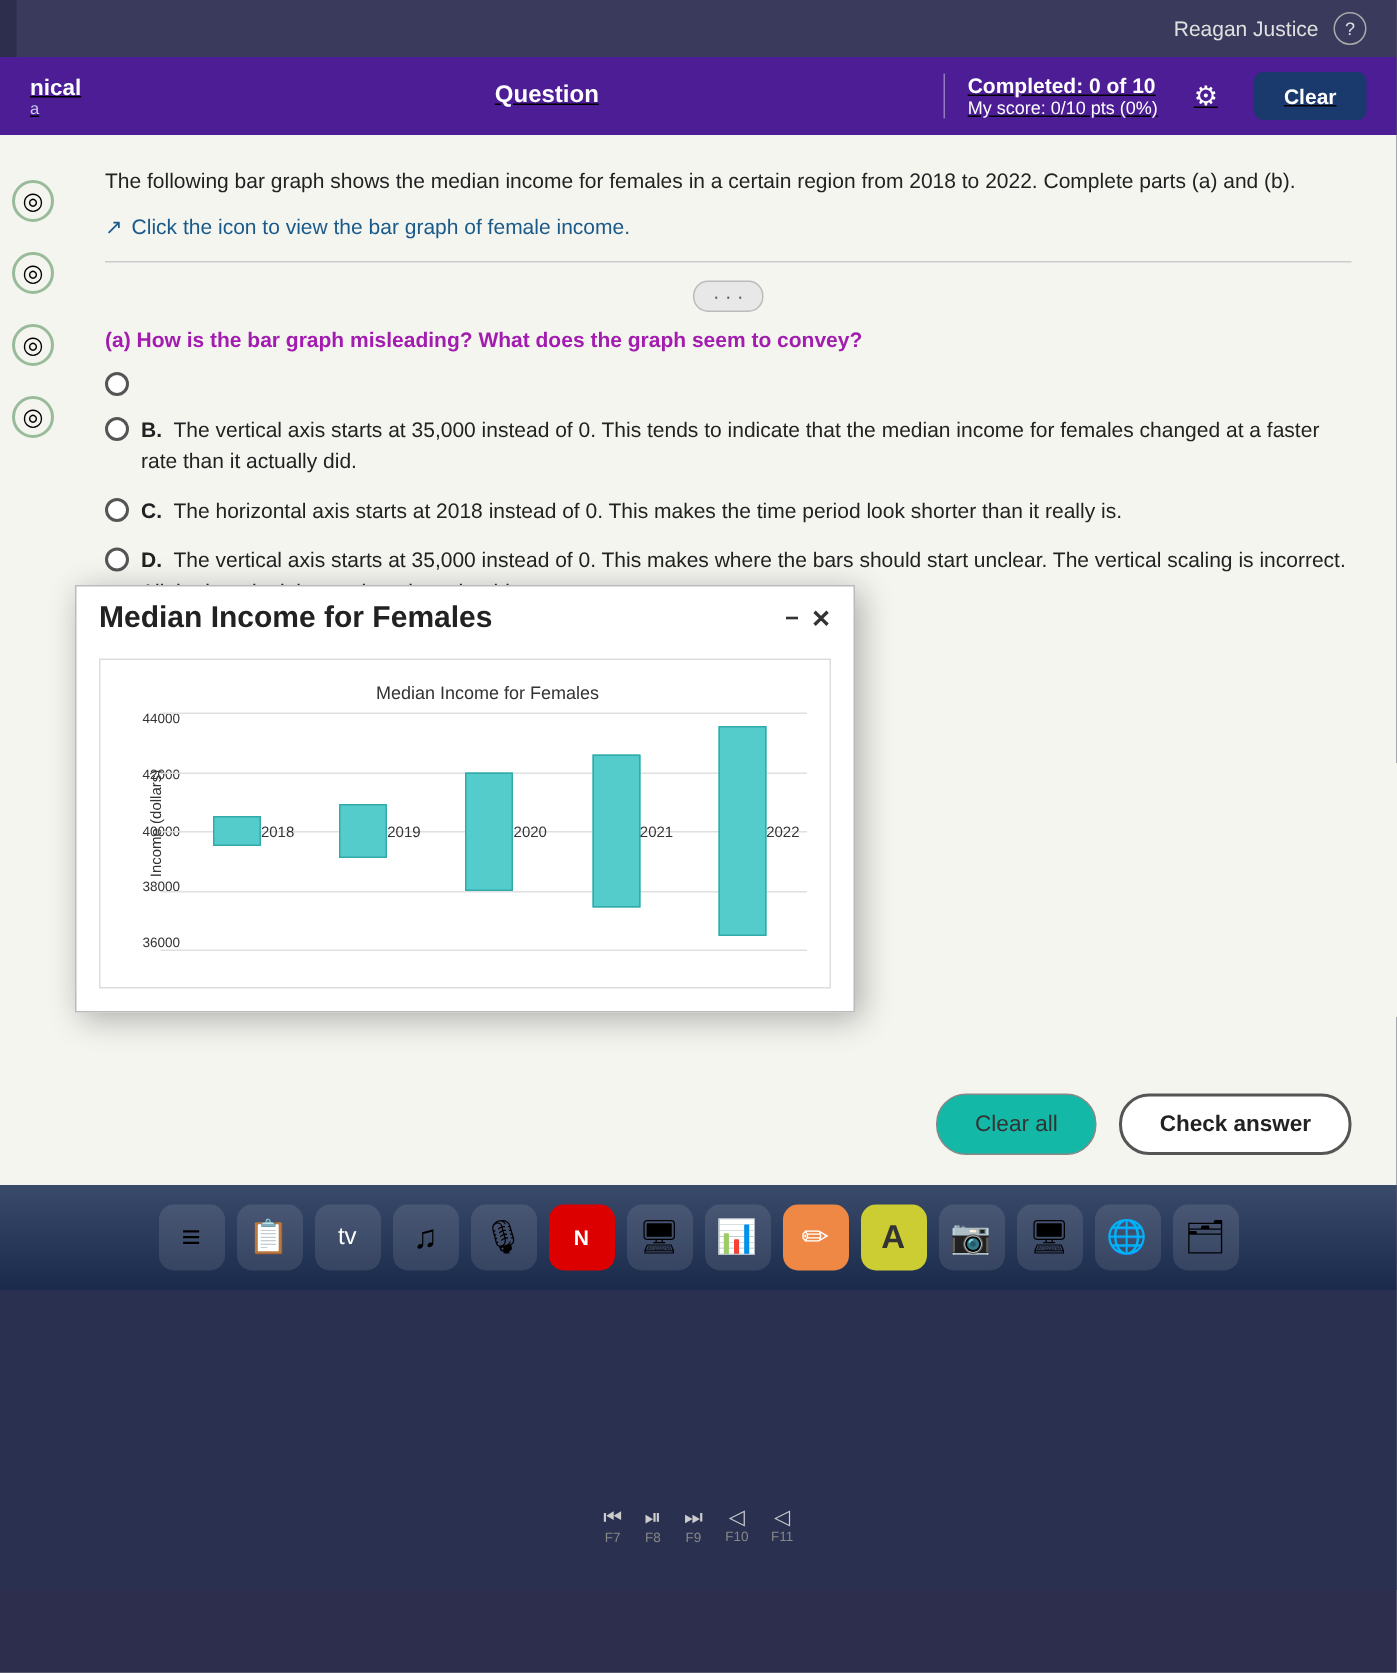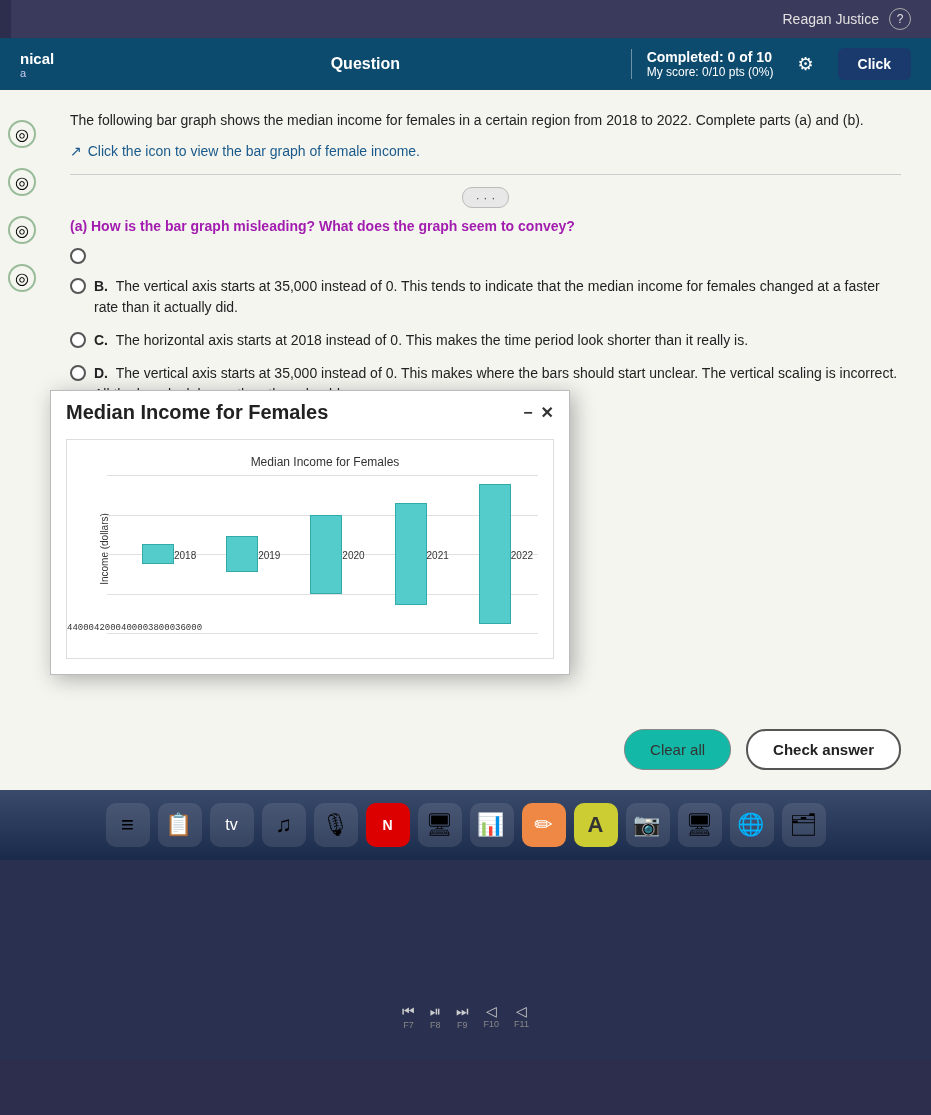--- a/index.html
+++ b/index.html
@@ -38,25 +38,26 @@
       border-radius: 50%;
       width: 22px;
       height: 22px;
       display: flex;
       align-items: center;
       justify-content: center;
       font-size: 12px;
     }
     
     .header {
-      background: #0c4a6e;
+      background: #4c1d95;
       display: flex;
       align-items: center;
       padding: 10px 20px;
       gap: 20px;
+      text-decoration: underline;
     }
     .header-left {
       color: white;
       font-size: 15px;
       font-weight: bold;
       min-width: 80px;
     }
     .header-left-sub {
       font-size: 11px;
       font-weight: normal;
@@ -375,30 +376,29 @@
       background: #5cc;
       border: 1px solid #3aa;
     }
     .bar-x-label {
       font-size: 10px;
       color: #333;
       margin-top: 2px;
     }
     .y-axis-area {
       position: absolute;
-      left: 0;
+      left: 16px;
       top: 35px;
       bottom: 25px;
       width: 40px;
       display: flex;
-      flex-direction: row;
+      flex-direction: column;
       justify-content: space-between;
       align-items: flex-end;
       padding-right: 3px;
-      font-family: Liberation Mono, monospace;
     }
     .y-label {
       font-size: 9px;
       color: #333;
       line-height: 1;
     }
   </style>
 </head>
 <body>
 
@@ -416,21 +416,21 @@
     </div>
     <div class="header-center">
       <div class="header-center-title">Question</div>
     </div>
     <div class="header-right">
       <div class="score-section">
         <div>Completed: 0 of 10</div>
         <div class="score-sub">My score: 0/10 pts (0%)</div>
       </div>
       <span class="gear-icon">⚙</span>
-      <button class="save-btn">Click</button>
+      <button class="save-btn">Clear</button>
     </div>
   </div>
 
   <div class="main-content">
 
     <div class="sidebar-icons">
       <div class="sidebar-icon">◎</div>
       <div class="sidebar-icon">◎</div>
       <div class="sidebar-icon">◎</div>
       <div class="sidebar-icon">◎</div>

